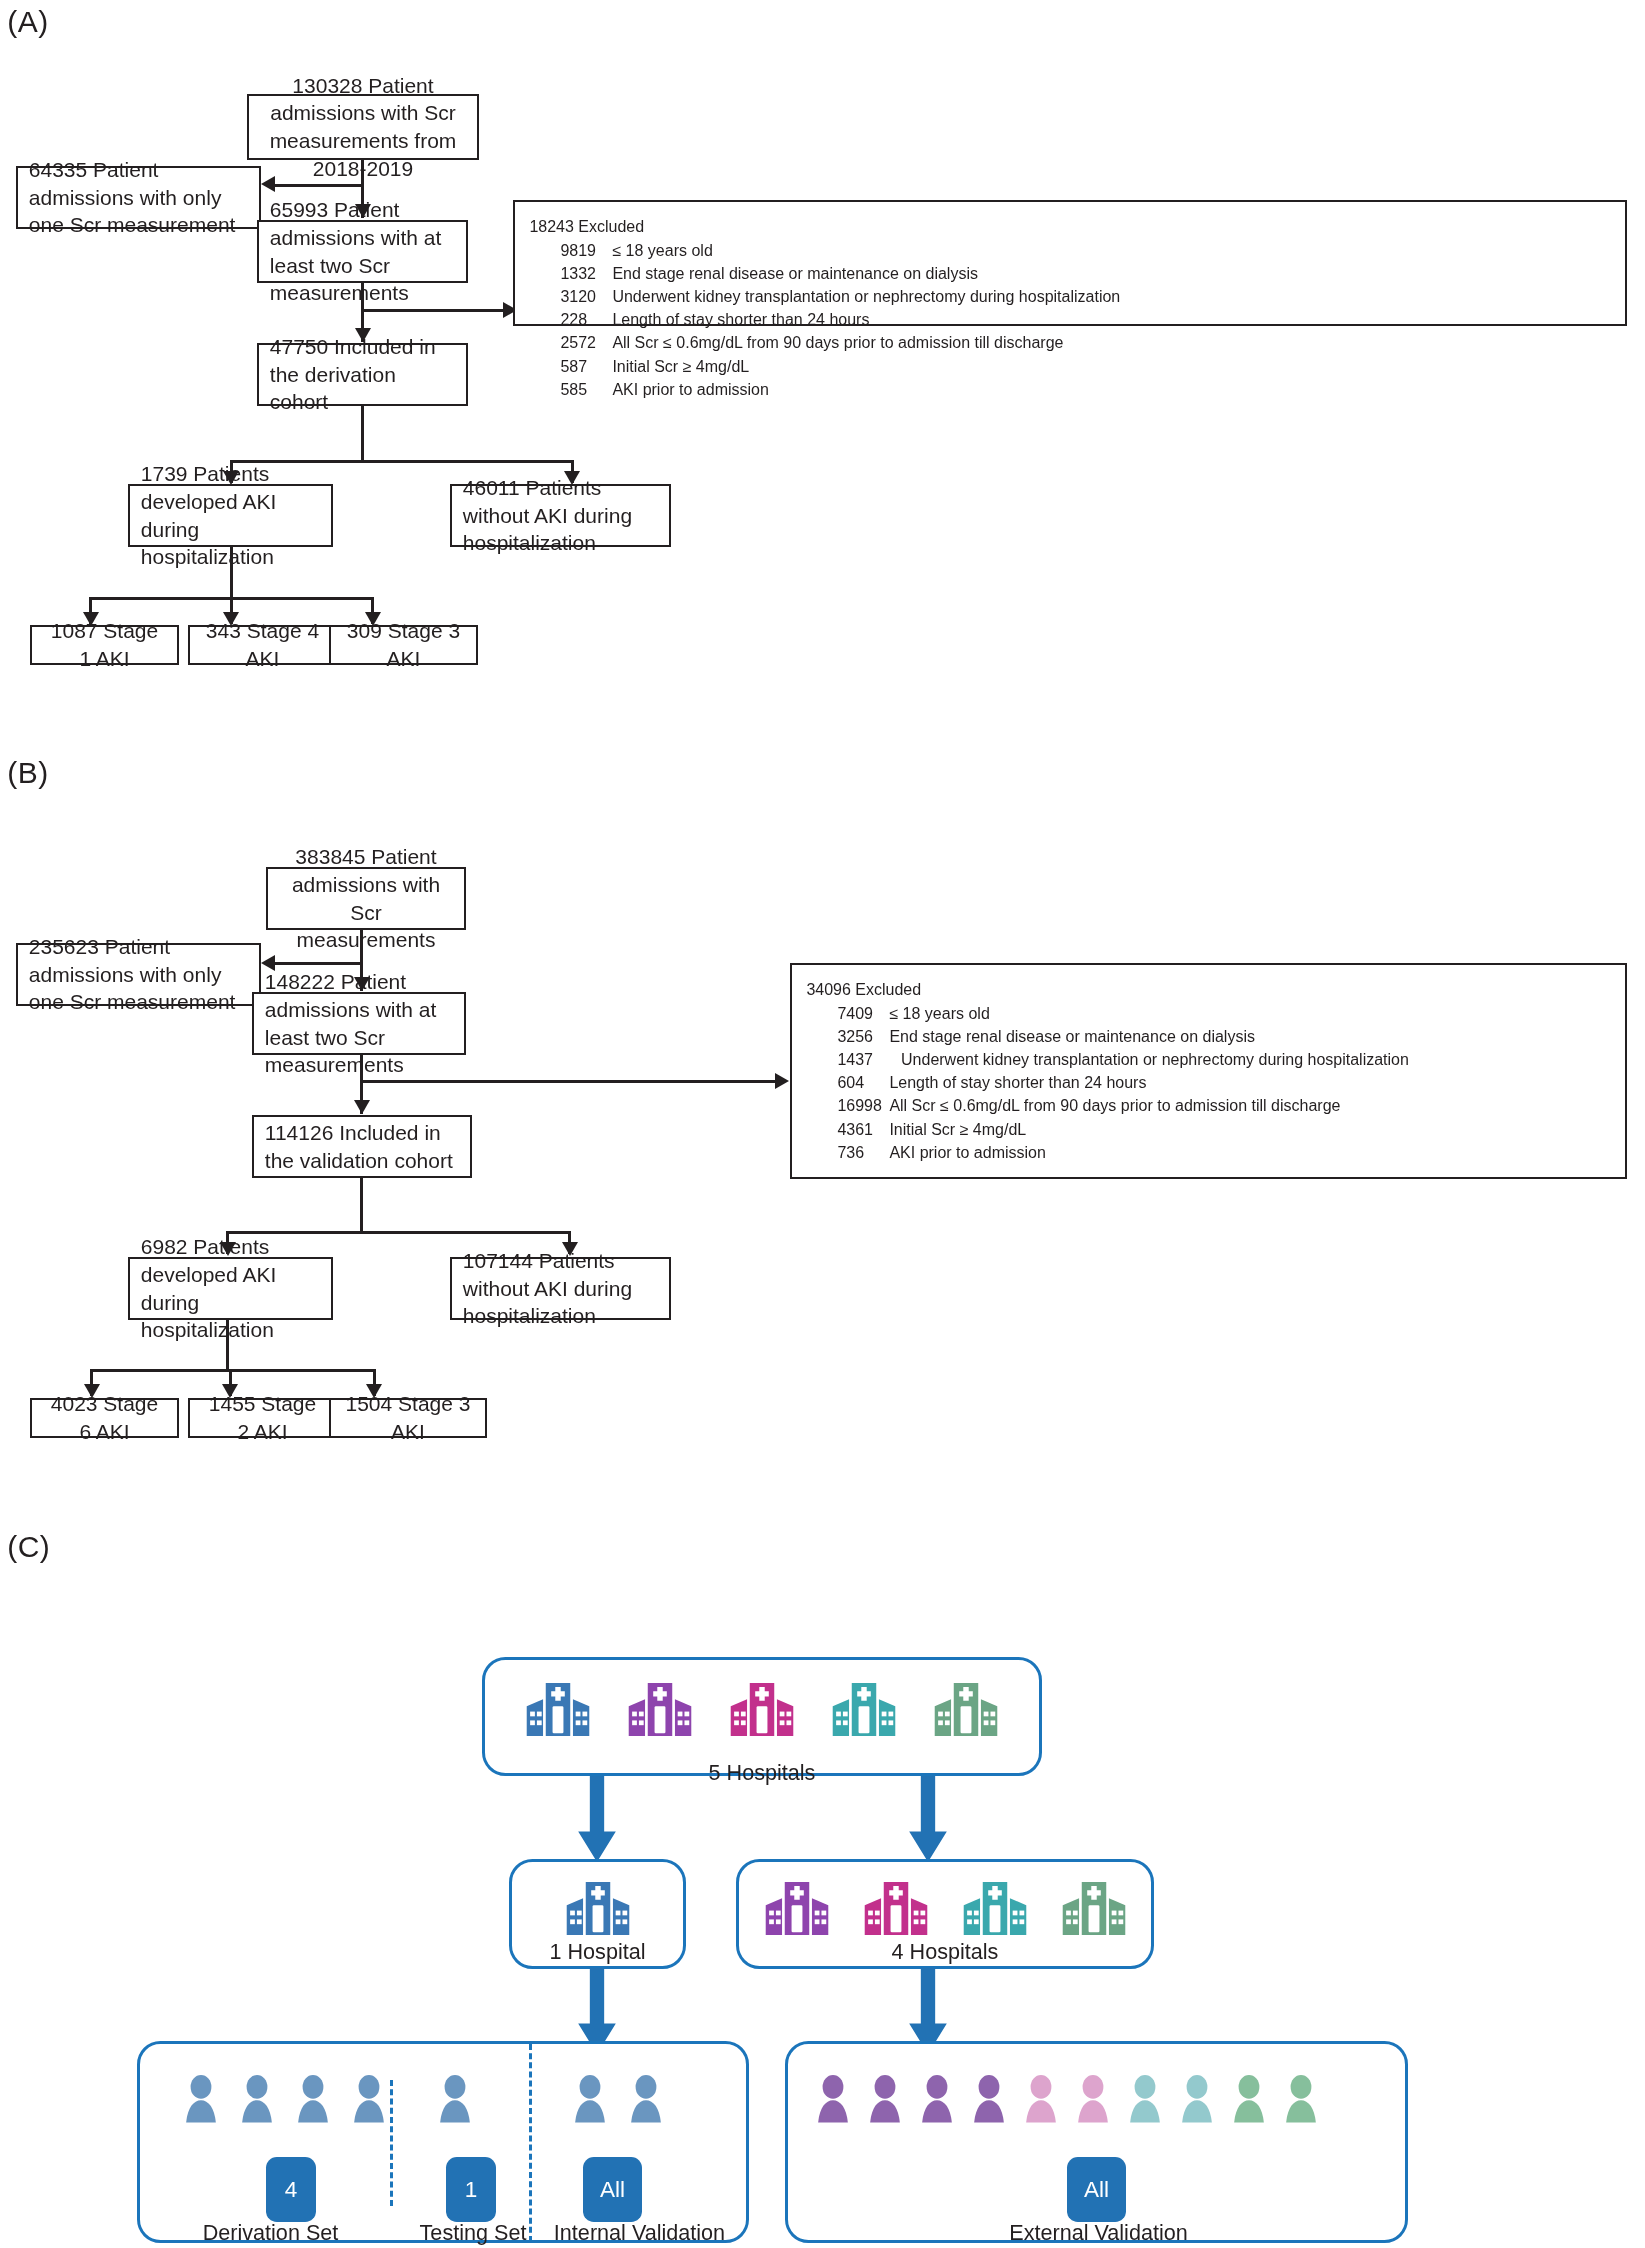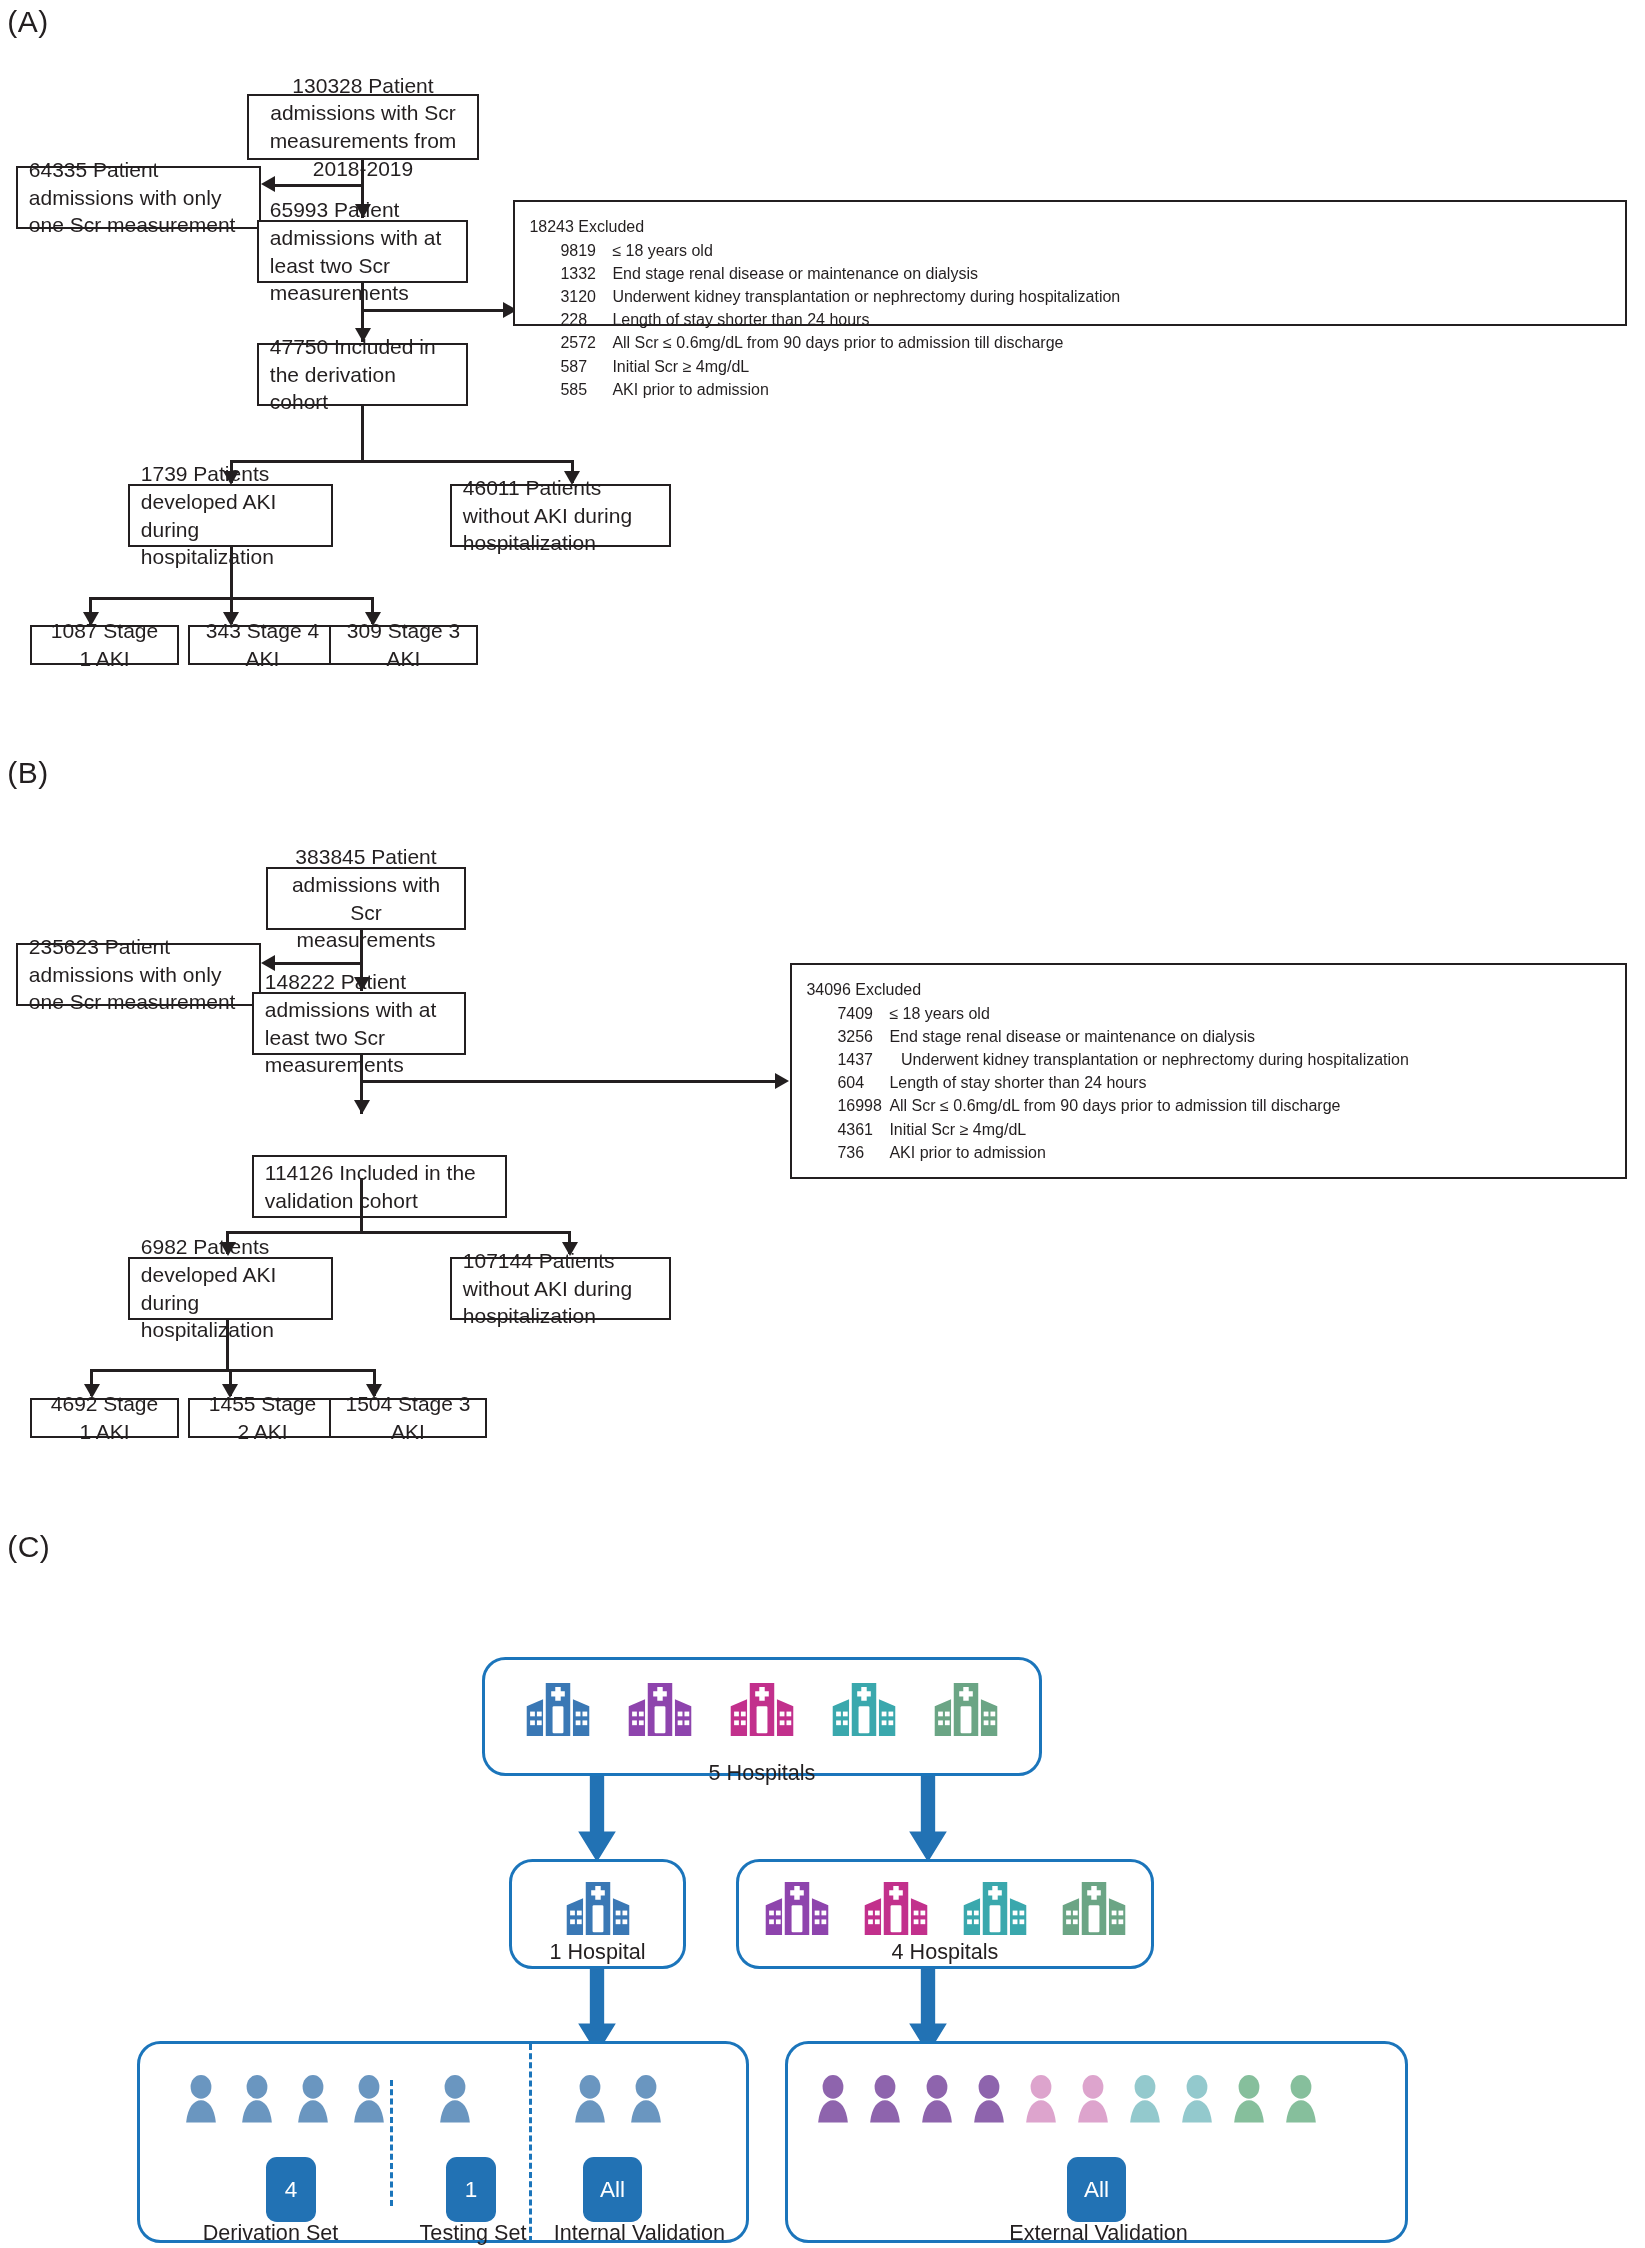--- a/index.html
+++ b/index.html
@@ -266,21 +266,21 @@
   <div class="excl-line">
     <span class="n">4361</span>
     <span>Initial Scr ≥ 4mg/dL</span>
   </div>
   <div class="excl-line">
     <span class="n">736</span>
     <span>AKI prior to admission</span>
   </div>
 </div>
 
-<div class="box left" style="left:252px; top:1115px; width:255px; height:63px;margin-top:40px;">
+<div class="box left" style="left:252px; top:1115px; width:220px; height:63px;">
   <span>114126 Included in the validation cohort</span>
 </div>
 <div class="vline" style="left:360px; top:1178px; height:56px;"></div>
 <div class="hline" style="left:226px; top:1231px; width:345px;"></div>
 <div class="vline" style="left:226px; top:1231px; height:22.5px;"></div>
 <div class="arrow-down" style="left:220px; top:1242px;"></div>
 <div class="vline" style="left:568px; top:1231px; height:22.5px;"></div>
 <div class="arrow-down" style="left:562px; top:1242px;"></div>
 
 <div class="box left" style="left:128px; top:1257px; width:205px; height:63px;">
@@ -293,21 +293,21 @@
 <div class="vline" style="left:226px; top:1320px; height:52px;"></div>
 <div class="hline" style="left:90px; top:1369px; width:285px;"></div>
 <div class="vline" style="left:90px; top:1369px; height:27px;"></div>
 <div class="arrow-down" style="left:84px; top:1384px;"></div>
 <div class="vline" style="left:229px; top:1369px; height:27px;"></div>
 <div class="arrow-down" style="left:222px; top:1384px;"></div>
 <div class="vline" style="left:373px; top:1369px; height:27px;"></div>
 <div class="arrow-down" style="left:366px; top:1384px;"></div>
 
 <div class="box center" style="left:30px; top:1398px; width:149px; height:40px;">
-  <span>4692 Stage 1 AKI</span>
+  <span>4023 Stage 6 AKI</span>
 </div>
 <div class="box center" style="left:188px; top:1398px; width:149px; height:40px;align-items:center;">
   <span>1455 Stage 2 AKI</span>
 </div>
 <div class="box center" style="left:329px; top:1398px; width:158px; height:40px;">
   <span>1504 Stage 3 AKI</span>
 </div>
 
 <div class="panel-label" style="left:7.2px; top:1530px;">(C)</div>
 

